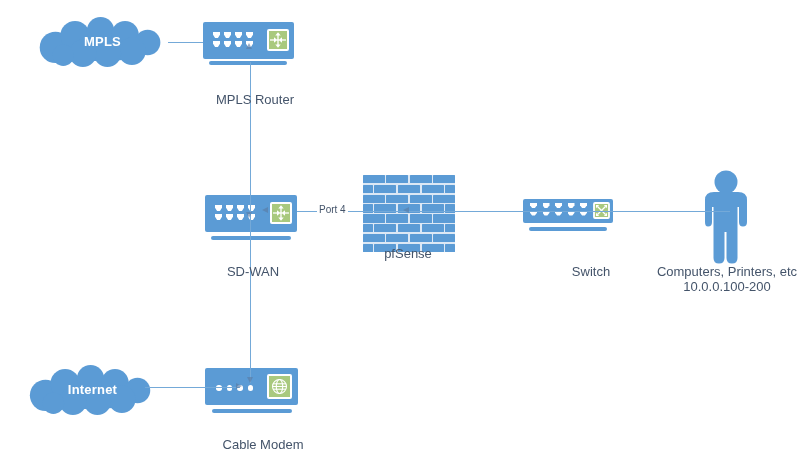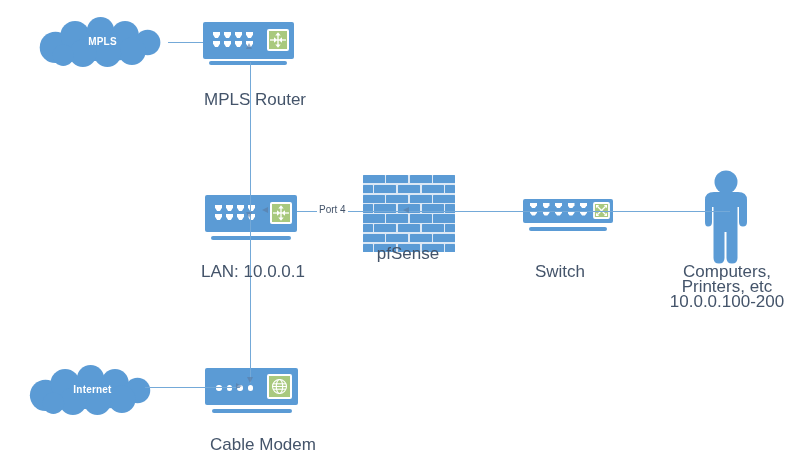--- a/index.html
+++ b/index.html
@@ -14,38 +14,38 @@
   
   .tri{position:absolute;width:0;height:0;z-index:3;opacity:.65;}
   .tri.up{border-left:3.5px solid transparent;border-right:3.5px solid transparent;border-bottom:6px solid #5a7da6;}
   .tri.down{border-left:3.5px solid transparent;border-right:3.5px solid transparent;border-top:6px solid #5a7da6;}
   .tri.left{border-top:3.5px solid transparent;border-bottom:3.5px solid transparent;border-right:6px solid #5a7da6;}
   .tri.right{border-top:3.5px solid transparent;border-bottom:3.5px solid transparent;border-left:6px solid #5a7da6;}
 
   
   .cloud{position:absolute;z-index:1;}
   .cloud svg{position:absolute;left:0;top:0;}
-  .cloud .cloud-label{position:absolute;left:0;top:0;width:100%;height:100%;display:flex;align-items:center;justify-content:center;color:#fff;font-weight:bold;font-size:10px;letter-spacing:.2px;z-index:2;}
+  .cloud .cloud-label{position:absolute;left:0;top:0;width:100%;height:100%;display:flex;align-items:center;justify-content:center;color:#fff;font-weight:bold;font-size:13px;letter-spacing:.2px;z-index:2;}
 
   
   .device{position:absolute;background:var(--accent,#5B9BD5);border-radius:2px;z-index:1;}
   .base{position:absolute;background:var(--accent,#5B9BD5);border-radius:2px;z-index:1;}
   .ports{position:absolute;display:grid;}
   .port{background:#fff;clip-path:polygon(0 0,100% 0,100% 45%,70% 100%,30% 100%,0 45%);}
   .dots{position:absolute;display:flex;gap:5px;}
   .dot{width:5.5px;height:5.5px;border-radius:50%;background:#fff;}
   .dev-icon{position:absolute;}
 
   
   .wall{position:absolute;left:363px;top:175px;width:92px;height:77px;background:var(--mortar,#DCE8F5);display:grid;grid-template-rows:repeat(8,1fr);gap:1.5px;z-index:1;border-radius:1px;}
   .brick-row{display:flex;gap:1.5px;}
   .brick{background:var(--accent,#5B9BD5);border-radius:.5px;}
 
   
-  .lbl{position:absolute;color:var(--ink,#44546A);font-size:17px;line-height:15px;text-align:center;z-index:4;}
+  .lbl{position:absolute;color:var(--ink,#44546A);font-size:13px;line-height:15px;text-align:center;z-index:4;}
   .port-lbl{position:absolute;left:317px;top:204px;color:var(--ink,#44546A);font-size:10px;background:var(--canvas,#fff);padding:0 2px;z-index:4;}
 
   .person{position:absolute;left:704px;top:170px;z-index:1;}
 </style>
 </head>
 <body>
 
 <div class="canvas">
 
   <div class="line h" style="left:168px;top:42px;width:35px;"></div>
@@ -126,21 +126,21 @@
           <path d="M8.3 15.4 L11 18.8 L13.7 15.4 Z"></path>
         <rect x="3" y="10.35" width="4.5" height="1.3"></rect>
           <path d="M7 8.3 L10.4 11 L7 13.7 Z"></path>
         <rect x="14.5" y="10.35" width="4.5" height="1.3"></rect>
           <path d="M15 8.3 L11.6 11 L15 13.7 Z"></path>
       </g>
     </svg>
   </div>
   <div class="base" style="left:211px;top:236px;width:80px;height:4px;"></div>
   <div class="lbl" style="left:178px;top:264px;width:150px;">
-    <div>LAN: 10.0.0.1</div>
+    <div>SD-WAN</div>
   </div>
 
   <span class="port-lbl">Port 4</span>
 
   <div class="wall">
       <div class="brick-row">
         <div class="brick" style="flex-grow: 1; flex-basis: 0px;"></div>
         <div class="brick" style="flex-grow: 1; flex-basis: 0px;"></div>
         <div class="brick" style="flex-grow: 1; flex-basis: 0px;"></div>
         <div class="brick" style="flex-grow: 1; flex-basis: 0px;"></div>
@@ -217,21 +217,21 @@
       </g>
       <g fill="#fff">
         <path d="M10.8 3 L14 3 L14 6.2 Z"></path>
           <path d="M3 10.8 L3 14 L6.2 14 Z"></path>
         <path d="M3 6.2 L3 3 L6.2 3 Z"></path>
           <path d="M10.8 14 L14 14 L14 10.8 Z"></path>
       </g>
     </svg>
   </div>
   <div class="base" style="left:529px;top:227px;width:78px;height:4px;"></div>
-  <div class="lbl" style="left:485px;top:264px;width:150px;text-align:center;">Switch</div>
+  <div class="lbl" style="left:516px;top:264px;width:150px;text-align:center;">Switch</div>
 
   <svg class="person" width="44" height="94" viewBox="0 0 44 94">
     <g fill="var(--accent,#5B9BD5)">
       <circle cx="22" cy="12" r="11.5"></circle>
       <path d="M1,30 q0,-8 9,-8 h24 q9,0 9,8 v22 q0,4.5 -4,4.5 q-4,0 -4,-4.5 v-15 h-1.5 v51 q0,5.5 -5.5,5.5 q-5.5,0 -5.5,-5.5 v-26 h-2 v26 q0,5.5 -5.5,5.5 q-5.5,0 -5.5,-5.5 v-51 h-1.5 v15 q0,4.5 -4,4.5 q-3,0 -3,-4.5 z"></path>
     </g>
   </svg>
   <div class="lbl" style="left:652px;top:264px;width:150px;">
     <div>Computers, Printers, etc</div>
     <div>10.0.0.100-200</div>

